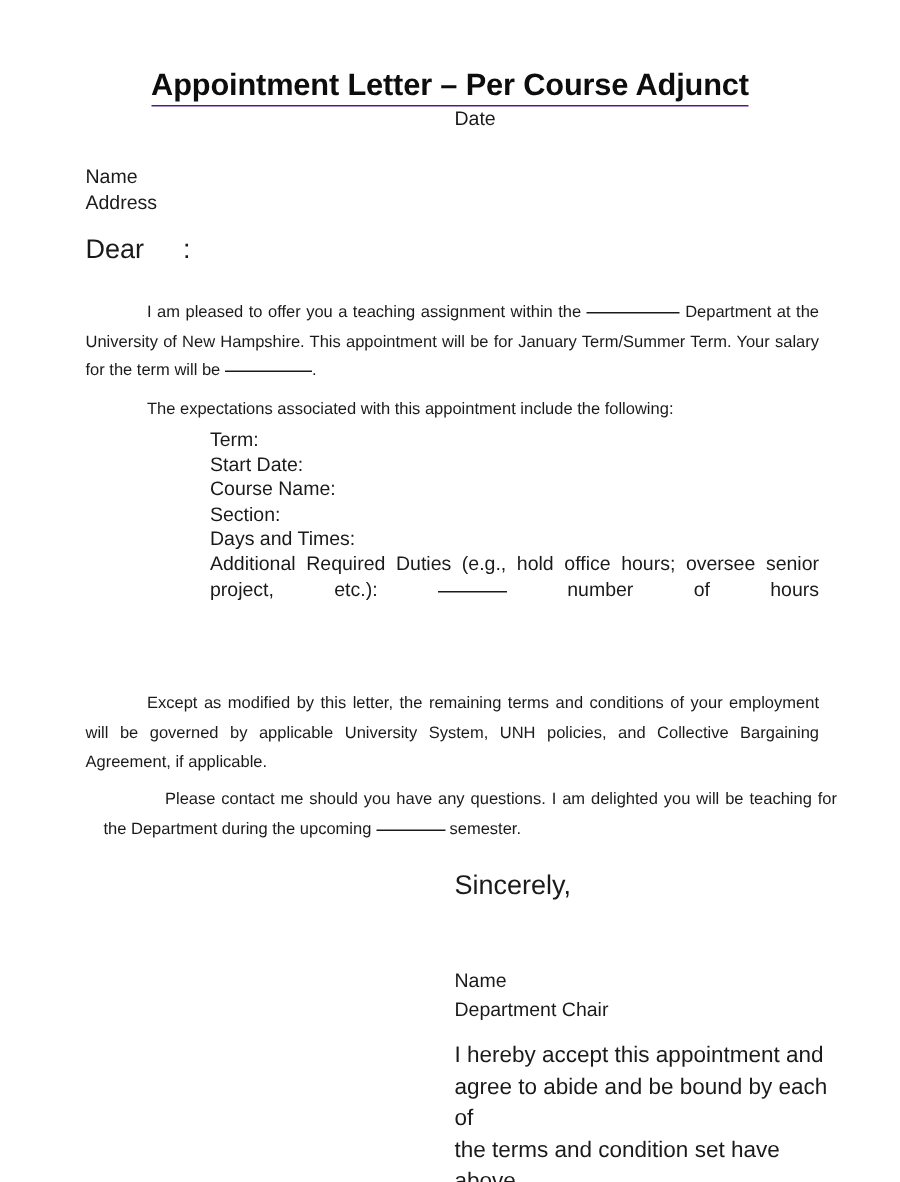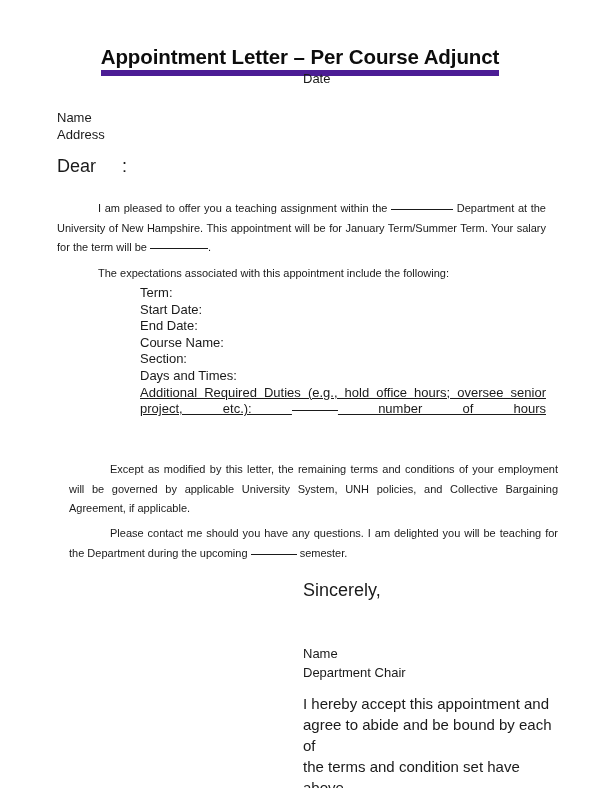--- a/index.html
+++ b/index.html
@@ -30,21 +30,21 @@
     right: 0;
     top: 31px;
     text-align: center;
     font-size: 20.5px;
     font-weight: bold;
     letter-spacing: -0.1px;
     color: #0d0d0d;
   }
   .doc-title span {
     display: inline-block;
-    border-bottom: 6px solid #4c1d95;
+    border-bottom: 1px solid #4c1d95;
     padding-bottom: 1px;
   }
 
   
   .date-line {
     position: absolute;
     left: 303px;
     top: 71px;
     font-size: 13px;
   }
@@ -76,21 +76,21 @@
     font-size: 11px;
     line-height: 19.5px;
     text-align: justify;
   }
   .para .indent {
     display: inline-block;
     width: 41px;
   }
   .para-offer     { top: 188px; }
   .para-expect    { top: 253px; }
-  .para-except    { top: 449px; margin-left: 12px; }
+  .para-except    { top: 449px; }
   .para-contact   { top: 513px; margin-left: 12px; }
 
   .blank {
     display: inline-block;
     border-bottom: 1px solid #1a1a1a;
     vertical-align: 2px;
   }
   .blank-lg { width: 62px; }
   .blank-md { width: 58px; }
   .blank-sm { width: 46px; }
@@ -102,21 +102,20 @@
     top: 285px;
     width: 406px;
     font-size: 13px;
     line-height: 16.6px;
   }
   .detail-list .item { white-space: nowrap; }
   .detail-list .item-wrap {
     white-space: normal;
     text-align: justify;
     text-justify: inter-word;
-    text-decoration: underline;
   }
   .detail-list .item-wrap::after {
     content: "";
     display: inline-block;
     width: 100%;
   }
 
   
   .closing {
     position: absolute;
@@ -164,21 +163,20 @@
     <span class="indent"></span><span>I am pleased to offer you a teaching assignment within the </span><span class="blank blank-lg"></span><span> Department at the University of New Hampshire.  This appointment will be for January Term/Summer Term.  Your salary for the term will be </span><span class="blank blank-md"></span><span>.</span>
   </p>
 
   <p class="para para-expect">
     <span class="indent"></span><span>The expectations associated with this appointment include the following:</span>
   </p>
 
   <div class="detail-list">
     <div class="item">Term:</div>
     <div class="item">Start Date:</div>
-    <div class="item">End Date:</div>
     <div class="item">Course Name:</div>
     <div class="item">Section:</div>
     <div class="item">Days and Times:</div>
     <div class="item-wrap"><span>Additional Required Duties (e.g., hold office hours; oversee senior project, etc.): </span><span class="blank blank-sm"></span><span> number of hours</span></div>
   </div>
 
   <p class="para para-except">
     <span class="indent"></span><span>Except as modified by this letter, the remaining terms and conditions of your employment will be governed by applicable University System, UNH policies, and Collective Bargaining Agreement, if applicable.</span>
   </p>
 

